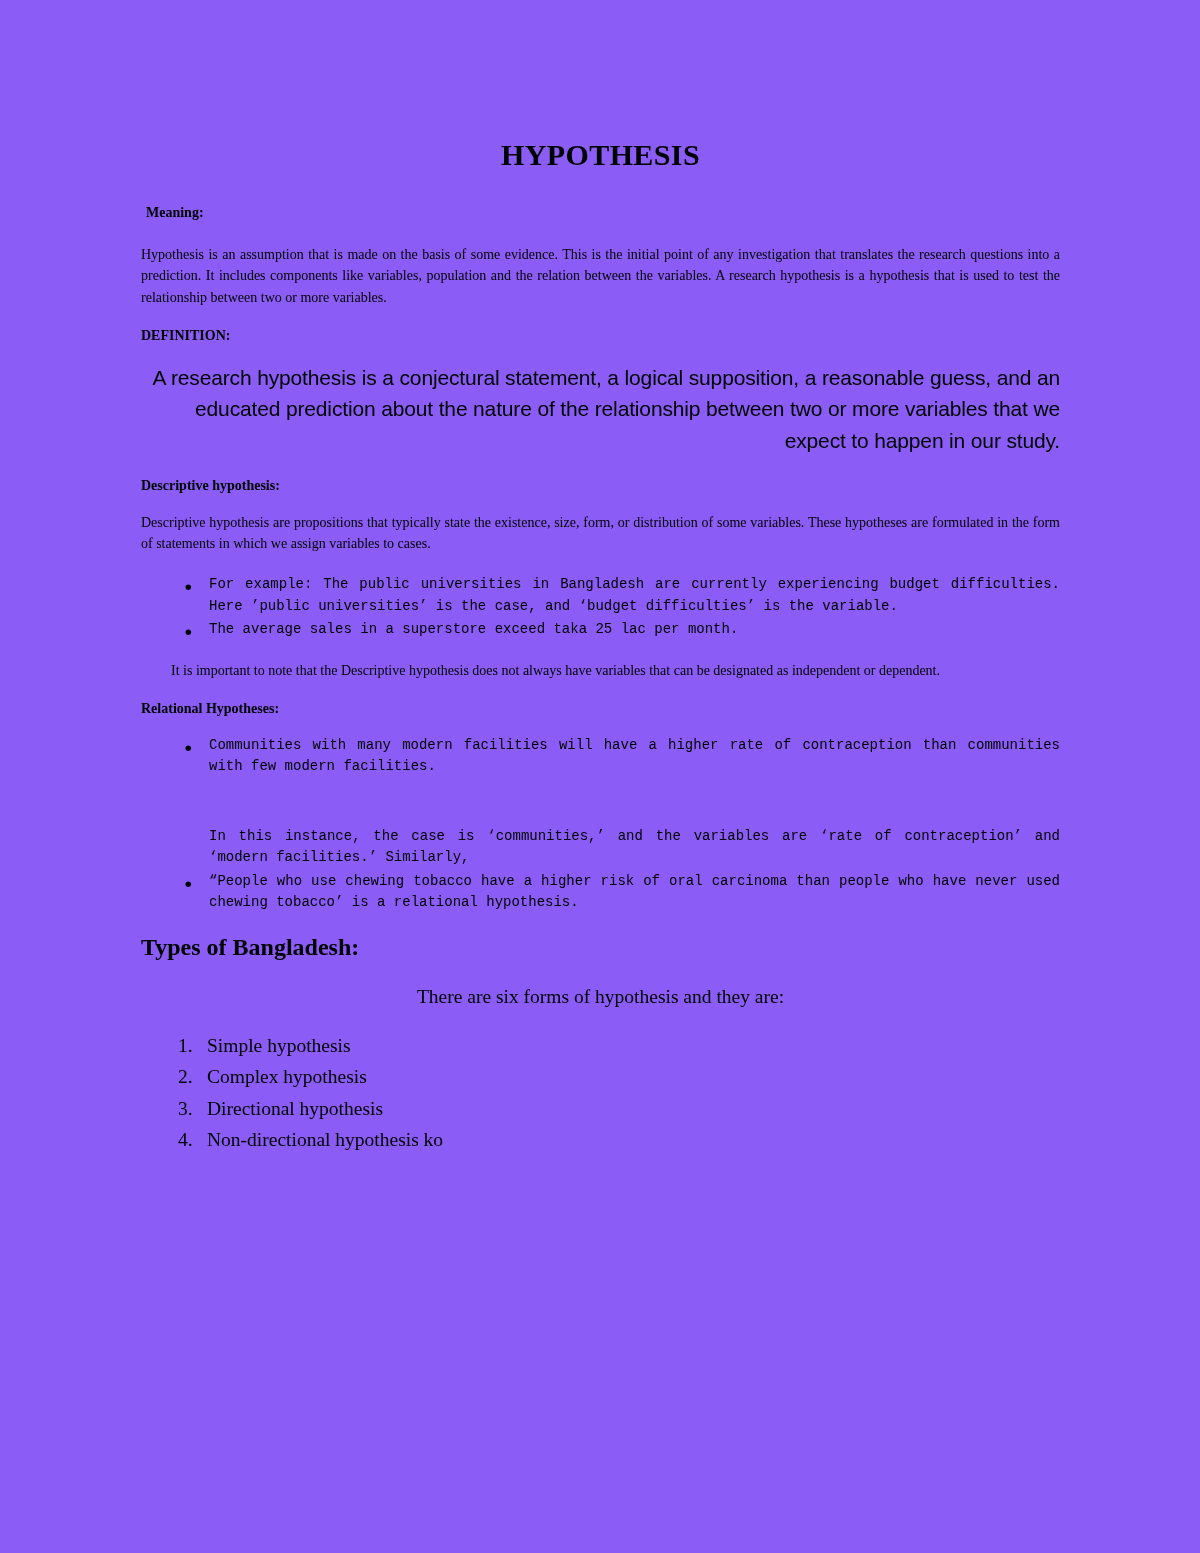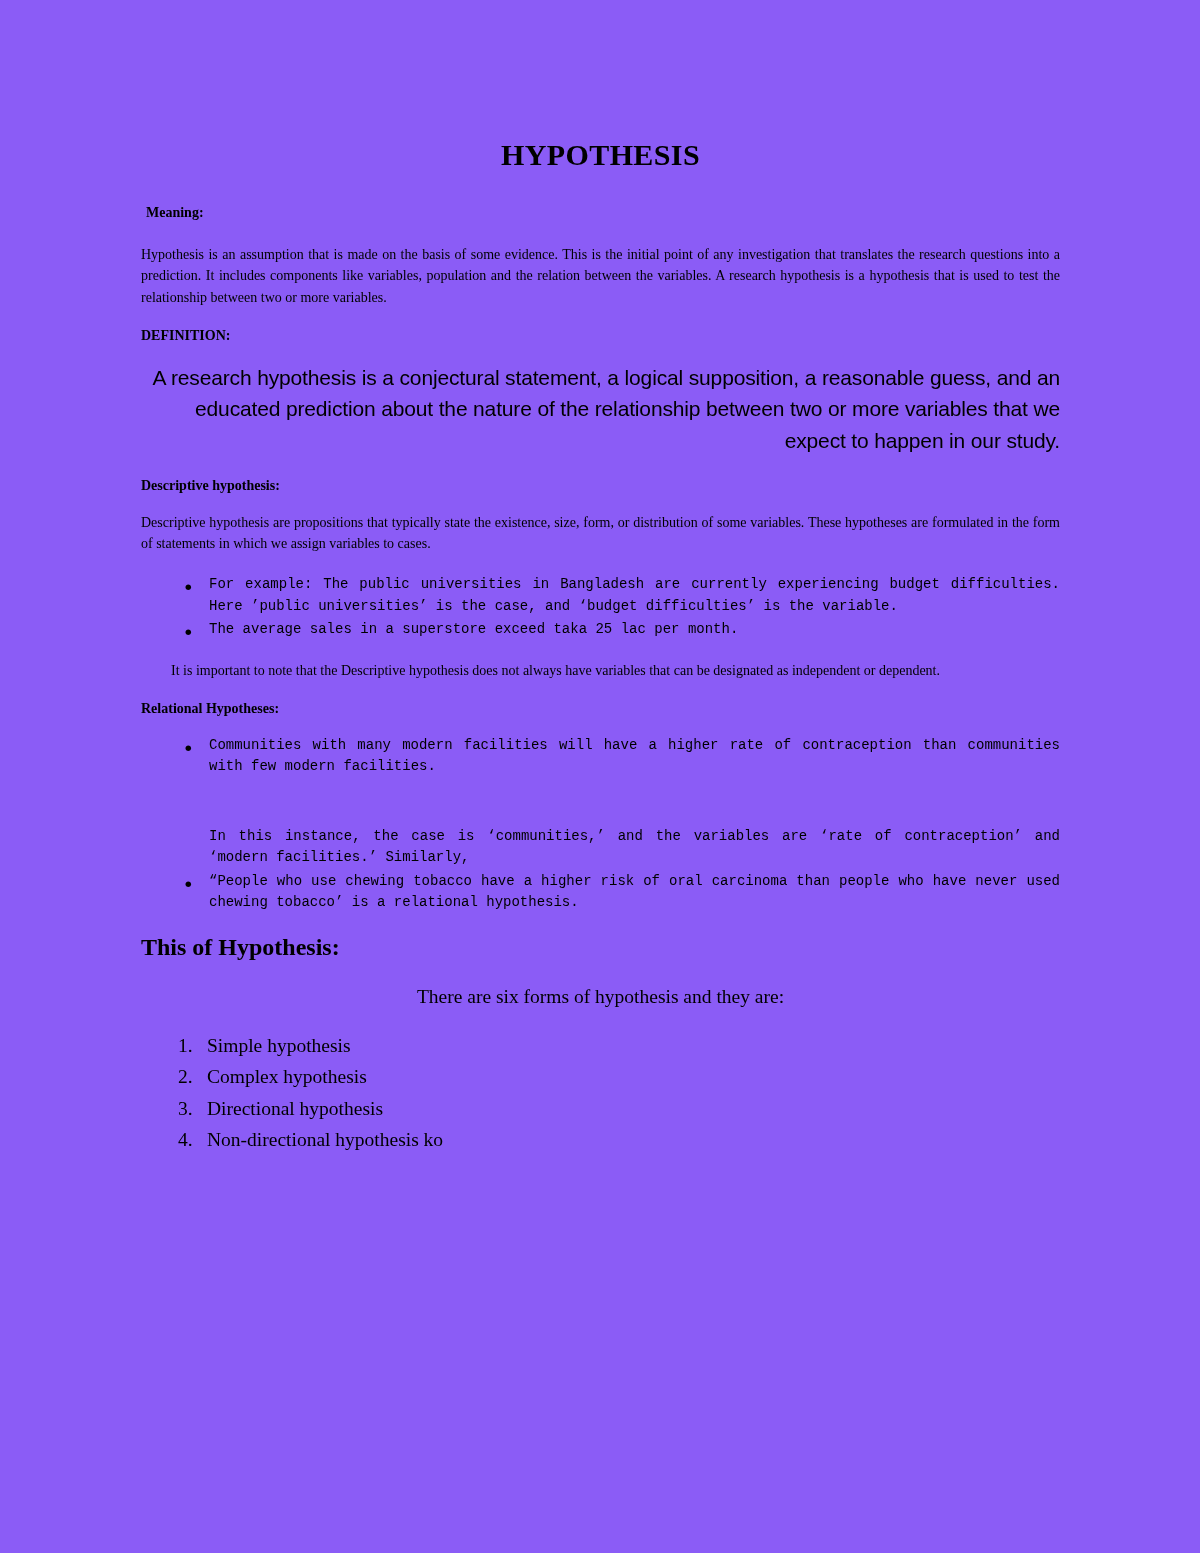--- a/index.html
+++ b/index.html
@@ -169,21 +169,21 @@
     <ul class="bullets">
       <li>
         <span>Communities with many modern facilities will have a higher rate of contraception than communities with few modern facilities.</span>
         <span class="sub-line">In this instance, the case is ‘communities,’ and the variables are ‘rate of contraception’ and ‘modern facilities.’ Similarly,</span>
       </li>
       <li>
         <span>“People who use chewing tobacco have a higher risk of oral carcinoma than people who have never used chewing tobacco’ is a relational  hypothesis.</span>
       </li>
     </ul>
 
-    <h2 class="h-big">This of Hypothesis:</h2>
+    <h2 class="h-big">Types of Bangladesh:</h2>
     <p class="body-nj">There are six forms of hypothesis and they are:</p>
 
     <ol class="numbers">
       <li>
         <span class="num">1.</span>
         <span>Simple hypothesis</span>
       </li>
       <li>
         <span class="num">2.</span>
         <span>Complex hypothesis</span>

